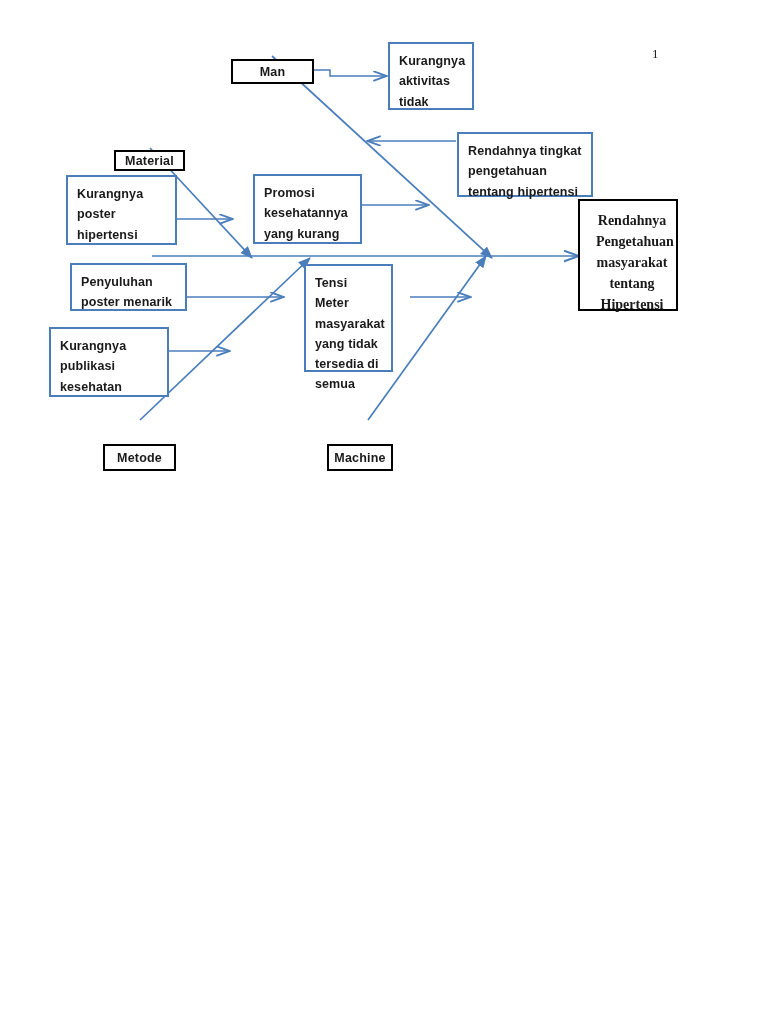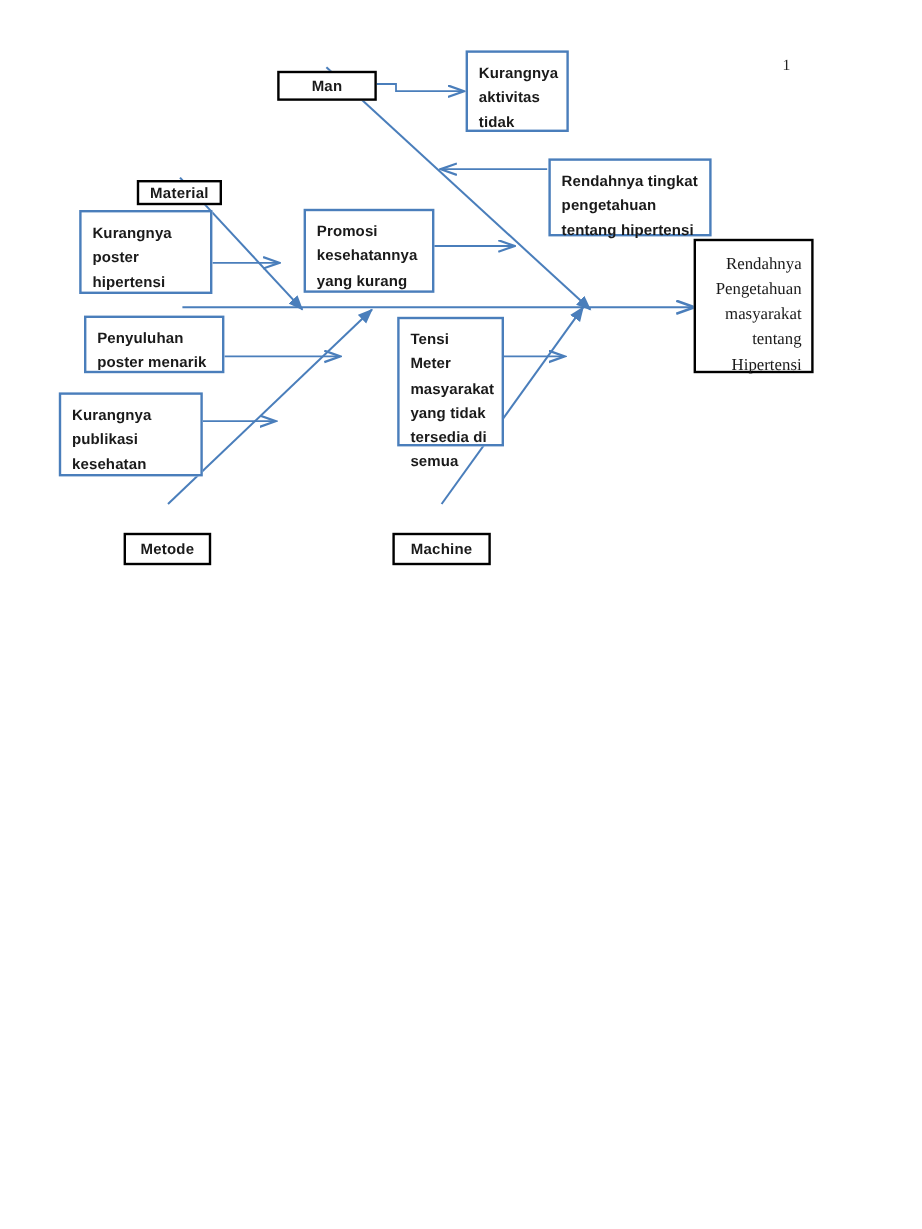--- a/index.html
+++ b/index.html
@@ -55,23 +55,23 @@
     color: #1a1a1a;
     line-height: 1.62;
     padding: 7px 9px 6px 9px;
     letter-spacing: 0.1px;
   }
   
   .head-box {
     border: 2.5px solid #000000;
     font-family: "Liberation Serif", serif;
     font-size: 14px;
-    font-weight: normal;
+    font-weight: bold;
     color: #1a1a1a;
-    text-align: right;
+    text-align: center;
     line-height: 1.5;
     padding: 9px 8px 8px 16px;
   }
   .page-number {
     position: absolute;
     font-family: "Liberation Serif", serif;
     font-size: 13px;
     color: #222222;
   }
   .cause-line { display: block; }
@@ -147,21 +147,21 @@
   </div>
 
   <div class="node cat-box" style="left:114px; top:122px; width:71px; height:21px;">
     <span>Material</span>
   </div>
 
   <div class="node cat-box" style="left:103px; top:416px; width:73px; height:27px;">
     <span>Metode</span>
   </div>
 
-  <div class="node cat-box" style="left:327px; top:416px; width:82px; height:27px;">
+  <div class="node cat-box" style="left:327px; top:416px; width:66px; height:27px;">
     <span>Machine</span>
   </div>
 
   <div class="node cause-box" style="left:388px; top:42px; width:86px; height:68px;">
     <span class="cause-line">Kurangnya</span>
     <span class="cause-line">aktivitas</span>
     <span class="cause-line">tidak</span>
   </div>
 
   <div class="node cause-box" style="left:457px; top:120px; width:136px; height:65px;margin-top:12px;">
@@ -186,21 +186,21 @@
     <span class="cause-line">Penyuluhan</span>
     <span class="cause-line">poster menarik</span>
   </div>
 
   <div class="node cause-box" style="left:49px; top:327px; width:120px; height:70px;">
     <span class="cause-line">Kurangnya</span>
     <span class="cause-line">publikasi</span>
     <span class="cause-line">kesehatan</span>
   </div>
 
-  <div class="node cause-box" style="left:331px; top:264px; width:89px; height:108px;">
+  <div class="node cause-box" style="left:304px; top:264px; width:89px; height:108px;">
     <span class="cause-line">Tensi Meter</span>
     <span class="cause-line">masyarakat</span>
     <span class="cause-line">yang tidak</span>
     <span class="cause-line">tersedia di</span>
     <span class="cause-line">semua</span>
   </div>
 
   <div class="node head-box" style="left:578px; top:199px; width:100px; height:112px;">
     <span class="cause-line">Rendahnya</span>
     <span class="cause-line">Pengetahuan</span>

